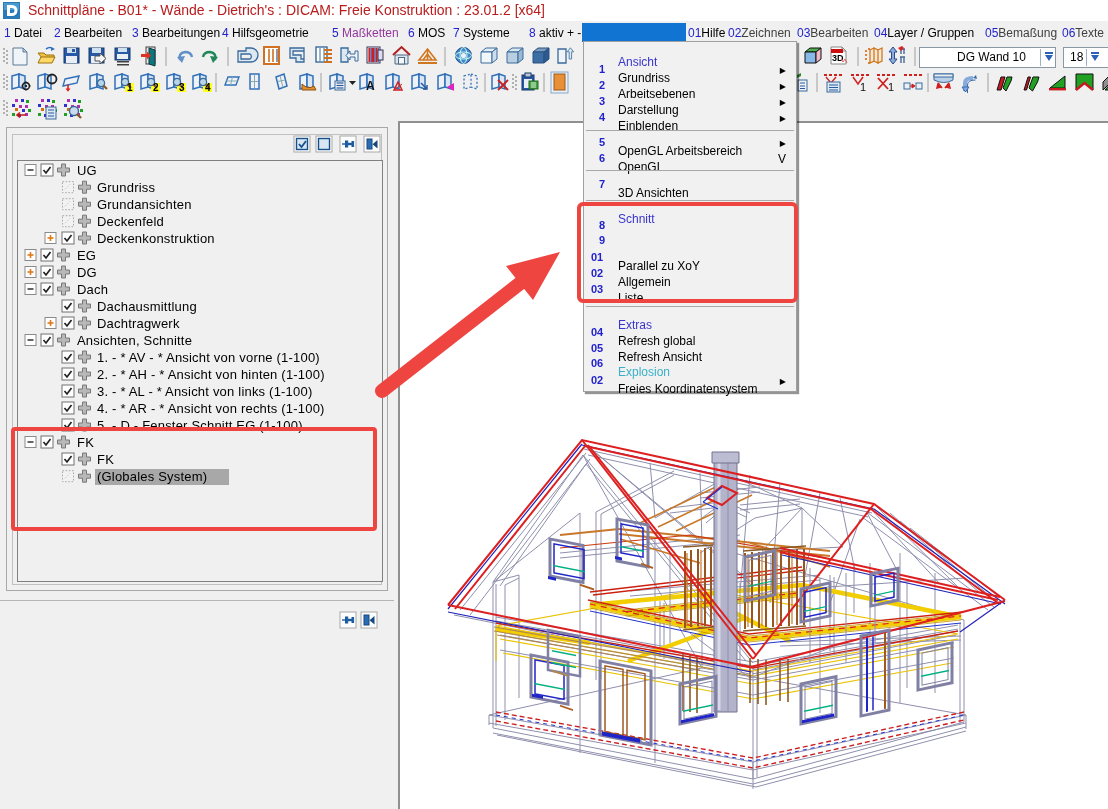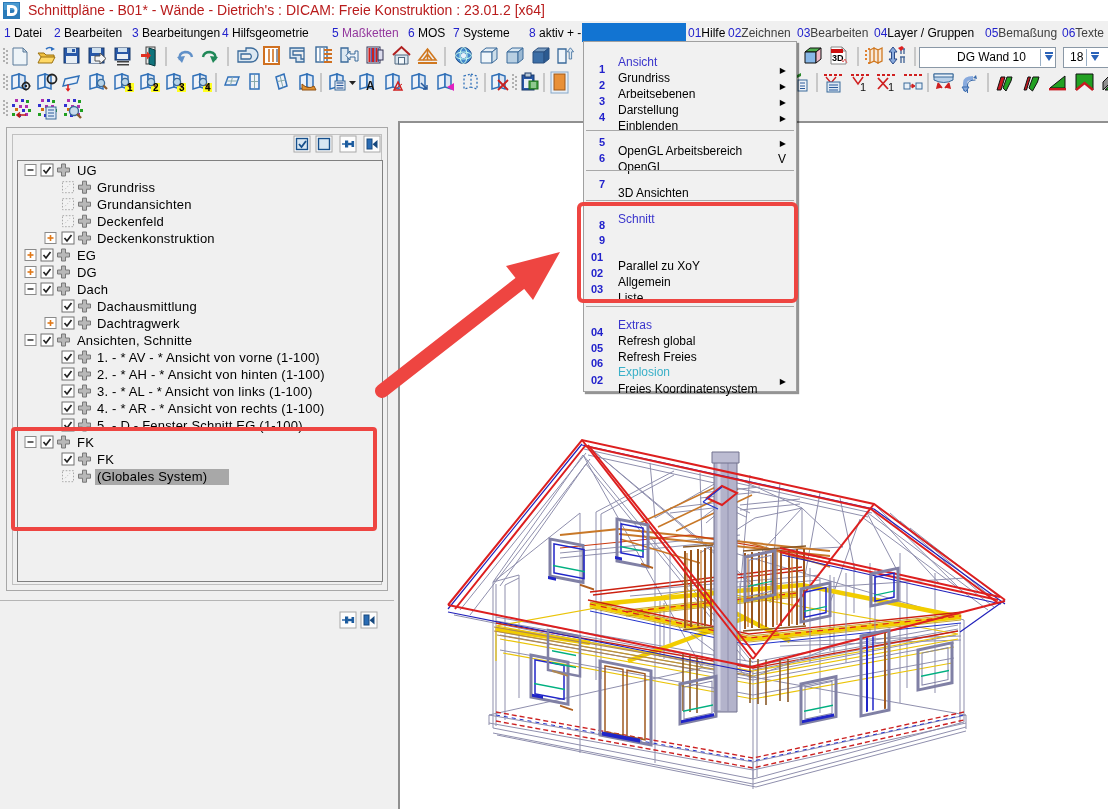--- a/index.html
+++ b/index.html
@@ -1029,21 +1029,21 @@
   <div class="sep" style="top:264px"></div>
   <div class="it" style="top:268px">
       <span class="t hd">Extras</span>
     </div>
   <div class="it" style="top:284px">
       <span class="n" style="left:7px">04</span>
       <span class="t">Refresh global</span>
     </div>
   <div class="it" style="top:300px">
       <span class="n" style="left:7px">05</span>
-      <span class="t">Refresh Freies</span>
+      <span class="t">Refresh Ansicht</span>
     </div>
   <div class="it" style="top:315px">
       <span class="n" style="left:7px">06</span>
       <span class="t" style="color:#3ab0c8">Explosion</span>
     </div>
   <div class="it" style="top:332px">
       <span class="n" style="left:7px">02</span>
       <span class="t">Freies Koordinatensystem</span>
       <span class="ar">▶</span>
     </div>

